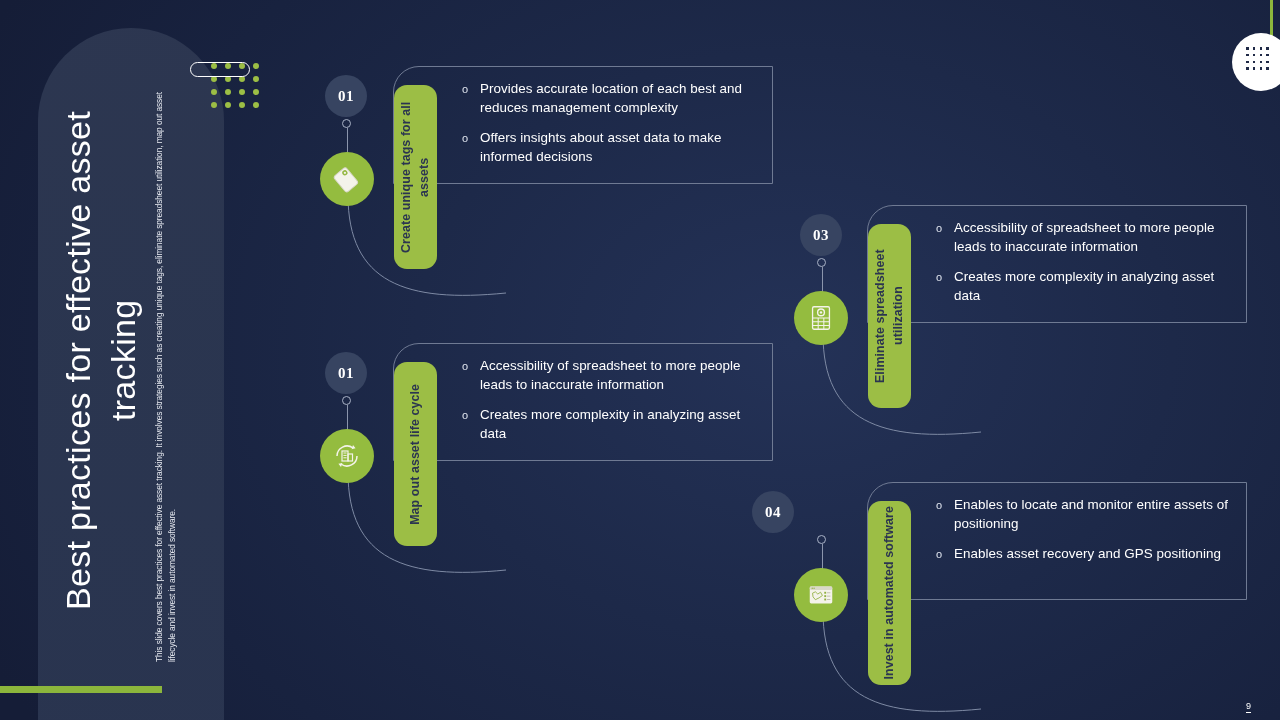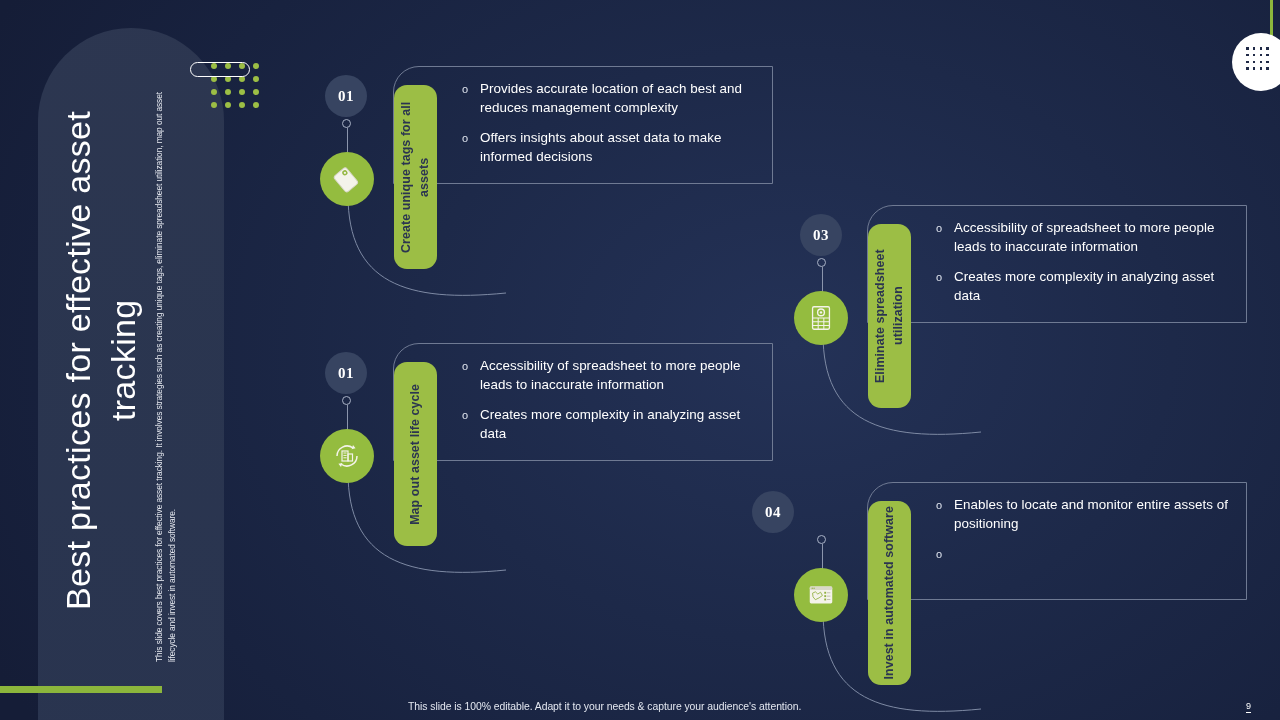--- a/index.html
+++ b/index.html
@@ -419,20 +419,20 @@
       <span>Invest in automated software</span>
     </div>
 
     <div class="bullets" style="left:936px; top:496px; width:296px;">
       <div class="bullet">
         <div class="mark">o</div>
         <div class="txt">Enables to locate and monitor entire assets of positioning</div>
       </div>
       <div class="bullet">
         <div class="mark">o</div>
-      </div>
-    </div>
-  </div>
-
-  <div class="footer">This slide is 100% editable. Adapt it to your needs &amp; capture your audience's attention.</div>
+        <div class="txt">Enables asset recovery and GPS positioning</div>
+      </div>
+    </div>
+  </div>
+
   <div class="pagenum">9</div>
 
 </div>
 
 </body></html>

